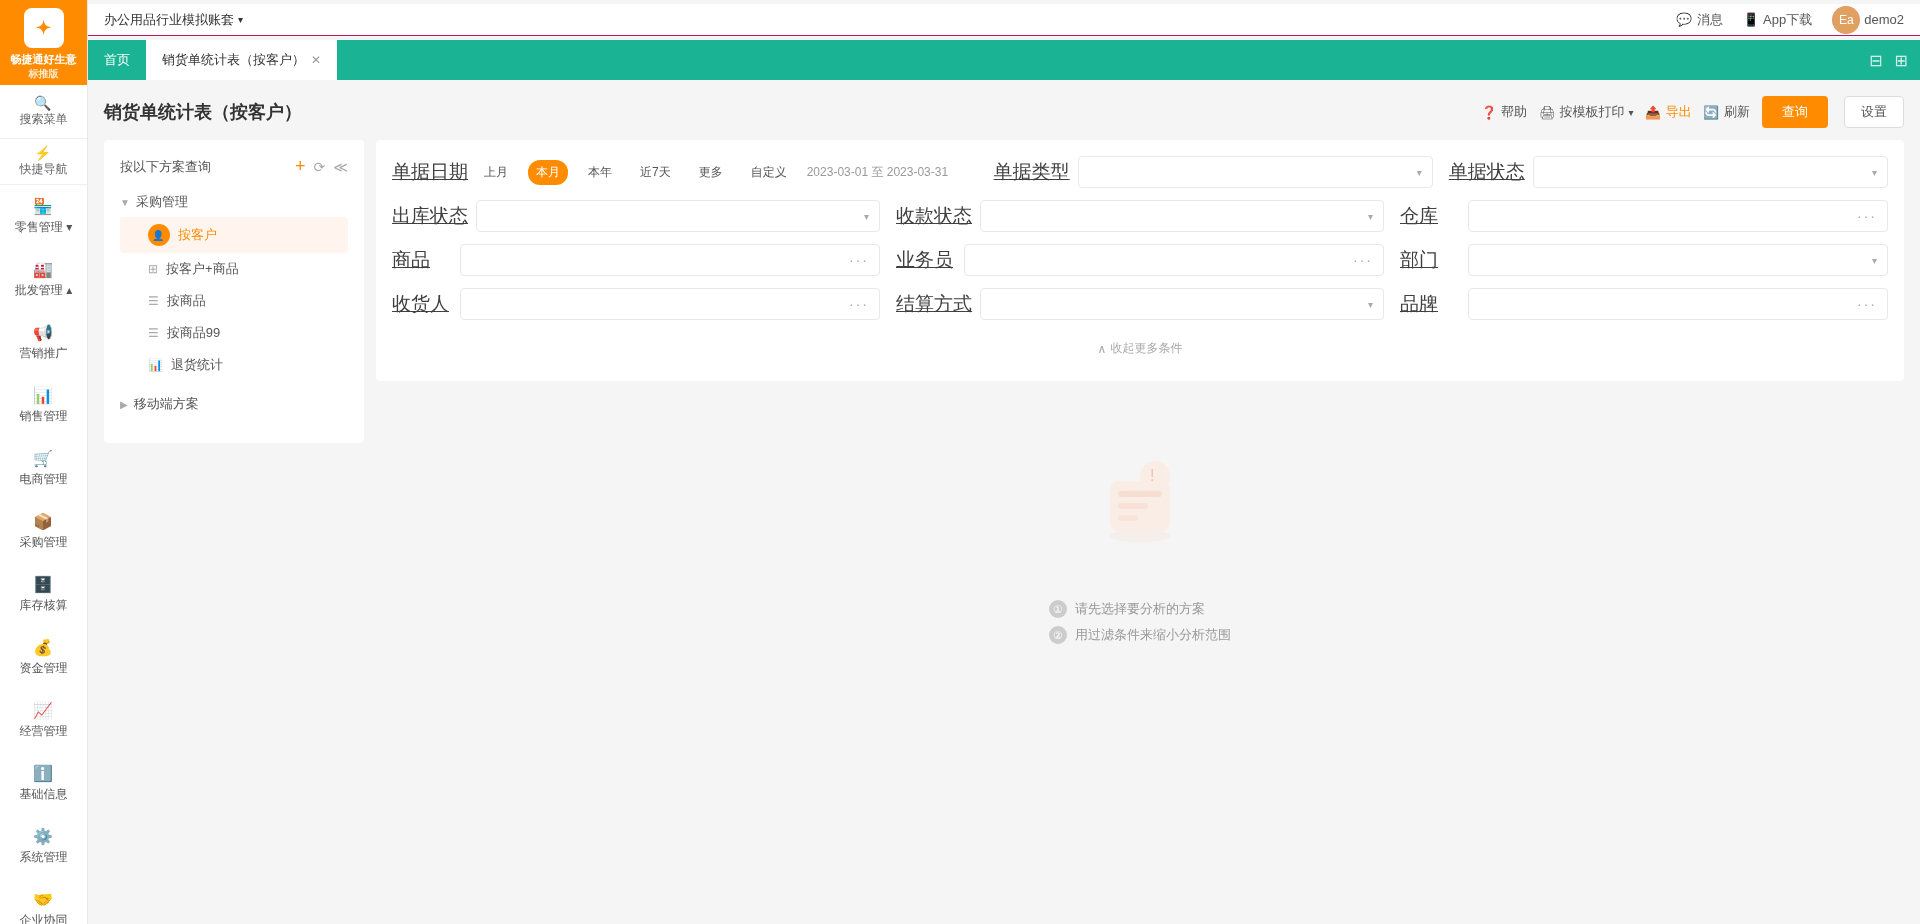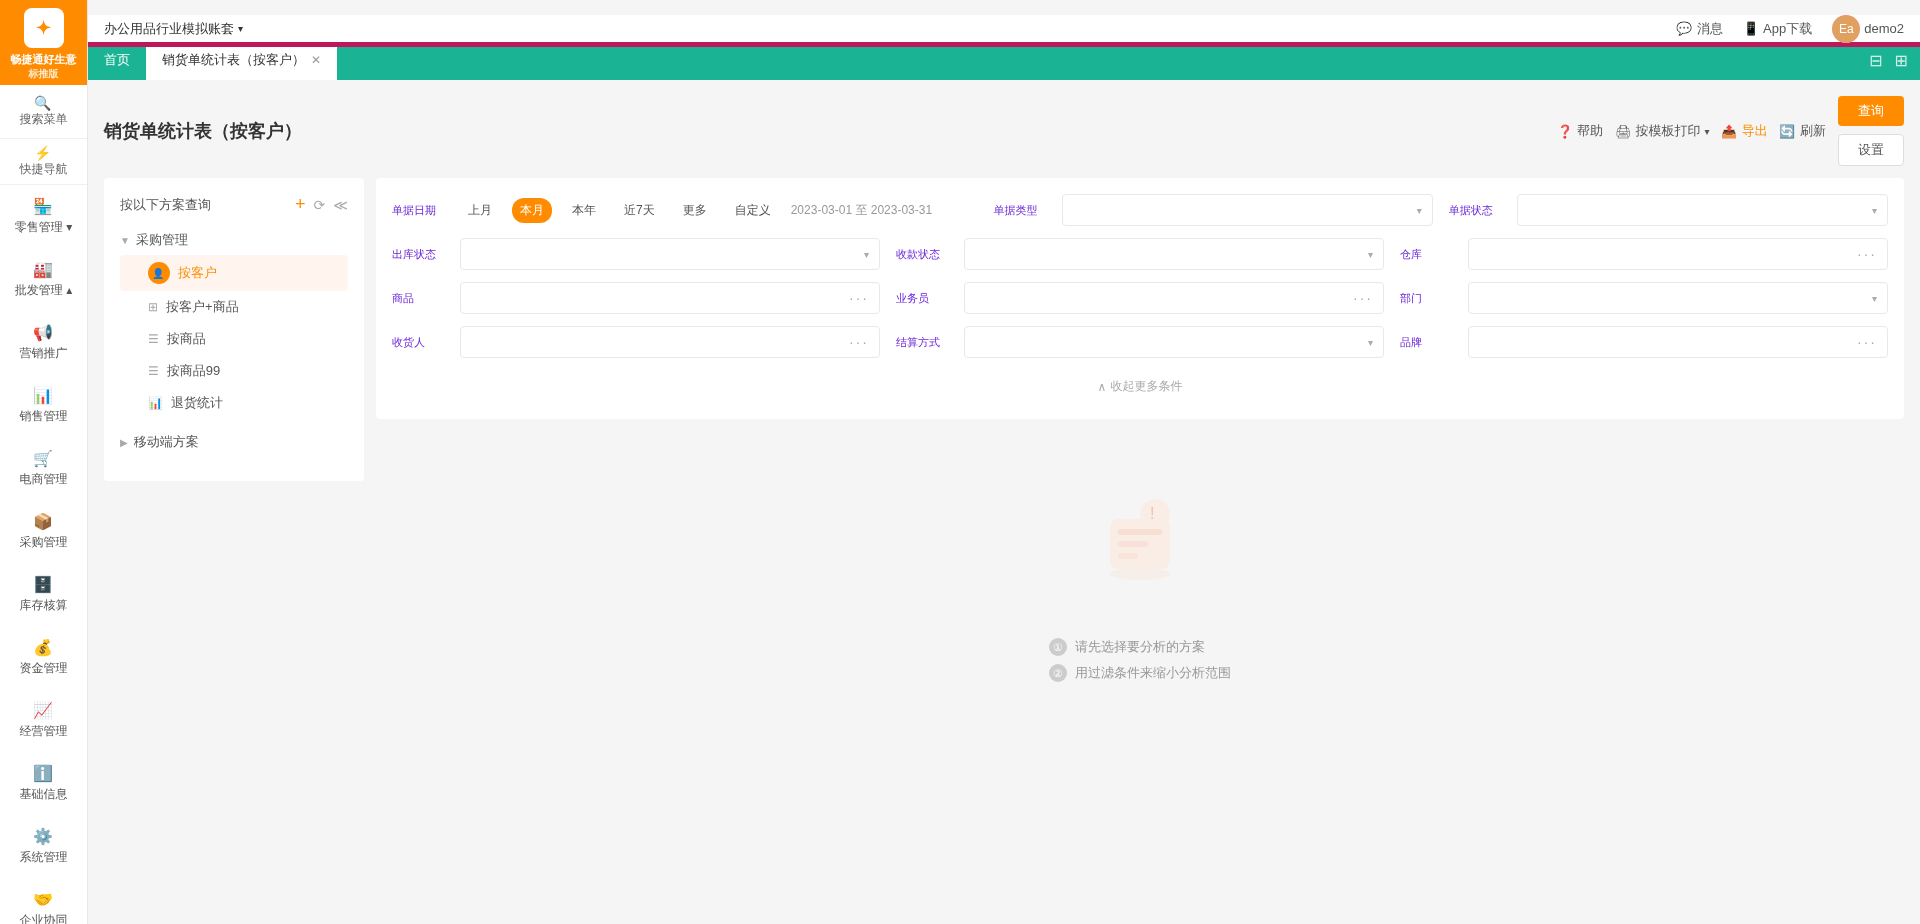--- a/index.html
+++ b/index.html
@@ -28,22 +28,22 @@
     }
     .sidebar-nav { width: 100%; padding: 6px 0; text-align: center; cursor: pointer; font-size: 12px; color: #666; border-bottom: 1px solid #f0f0f0; }
     .sidebar-item {
       width: 100%; padding: 12px 0; text-align: center; cursor: pointer;
       font-size: 12px; color: #555; display: flex; flex-direction: column; align-items: center;
     }
     .sidebar-item .icon { font-size: 16px; margin-bottom: 3px; }
 
     
     .topbar {
-      position: fixed; left: 88px; top: 15px; right: 0; height: 32px;
-      background: #fff; border-bottom: 5px solid #be185d;
+      position: fixed; left: 88px; top: 4px; right: 0; height: 32px;
+      background: #fff; border-bottom: 1px solid #be185d;
       display: flex; align-items: center; justify-content: space-between;
       padding: 0 16px; z-index: 99;
     }
     .topbar-left { display: flex; align-items: center; gap: 16px; }
     .topbar-selector { display: flex; align-items: center; gap: 4px; font-size: 13px; color: #333; cursor: pointer; }
     .topbar-right { display: flex; align-items: center; gap: 20px; }
     .topbar-right .item { display: flex; align-items: center; gap: 4px; cursor: pointer; font-size: 13px; color: #555; }
     .avatar { width: 28px; height: 28px; border-radius: 50%; background: #f9a8d4; overflow: hidden; display: flex; align-items: center; justify-content: center; font-size: 11px; }
 
     
@@ -117,21 +117,21 @@
     .active-dot {
       width: 22px; height: 22px; border-radius: 50%; background: #ff8c00;
       display: flex; align-items: center; justify-content: center;
       color: #fff; font-size: 11px; flex-shrink: 0;
     }
 
     
     .filter-section { background: #fff; border-radius: 4px; padding: 16px; }
     .filter-row { display: flex; align-items: center; gap: 16px; margin-bottom: 12px; }
     .filter-item { display: flex; align-items: center; gap: 8px; flex: 1; }
-    .filter-label { font-size: 11px; color: #6d28d9; white-space: nowrap; min-width: 60px; }
+    .filter-label { font-size: 19px; color: #404040; white-space: nowrap; min-width: 60px; text-decoration: underline; }
     .filter-control {
       flex: 1; border: 1px solid #e8e8e8; border-radius: 4px; padding: 6px 10px;
       font-size: 13px; color: #333; display: flex; align-items: center; justify-content: space-between;
       cursor: pointer; min-height: 32px;
     }
     .filter-control .placeholder { color: #bbb; }
     .filter-control .chevron { color: #aaa; font-size: 10px; }
     .filter-control .dots { color: #aaa; font-size: 14px; letter-spacing: 2px; }
     .date-tab {
       padding: 4px 8px; font-size: 12px; cursor: pointer; color: #555;
@@ -152,21 +152,21 @@
       padding: 60px 20px; color: #aaa;
     }
     .empty-icon { font-size: 80px; margin-bottom: 20px; opacity: 0.6; }
     .empty-tips { display: flex; flex-direction: column; gap: 8px; }
     .empty-tip { display: flex; align-items: center; gap: 8px; font-size: 13px; color: #999; }
     .tip-num {
       width: 18px; height: 18px; border-radius: 50%; background: #ccc;
       color: #fff; font-size: 11px; display: flex; align-items: center; justify-content: center;
       flex-shrink: 0;
     }
-    .right-actions-pair { display: flex; flex-direction: column; gap: 8px; }
+    .right-actions-pair { display: flex; flex-direction: row; gap: 16px; }
   </style>
 </head>
 <body>
 
 <div class="sidebar">
   <div class="sidebar-logo">
     <div class="logo-icon">
       <span>✦</span>
     </div>
     <div class="sidebar-title">畅捷通好生意</div>

